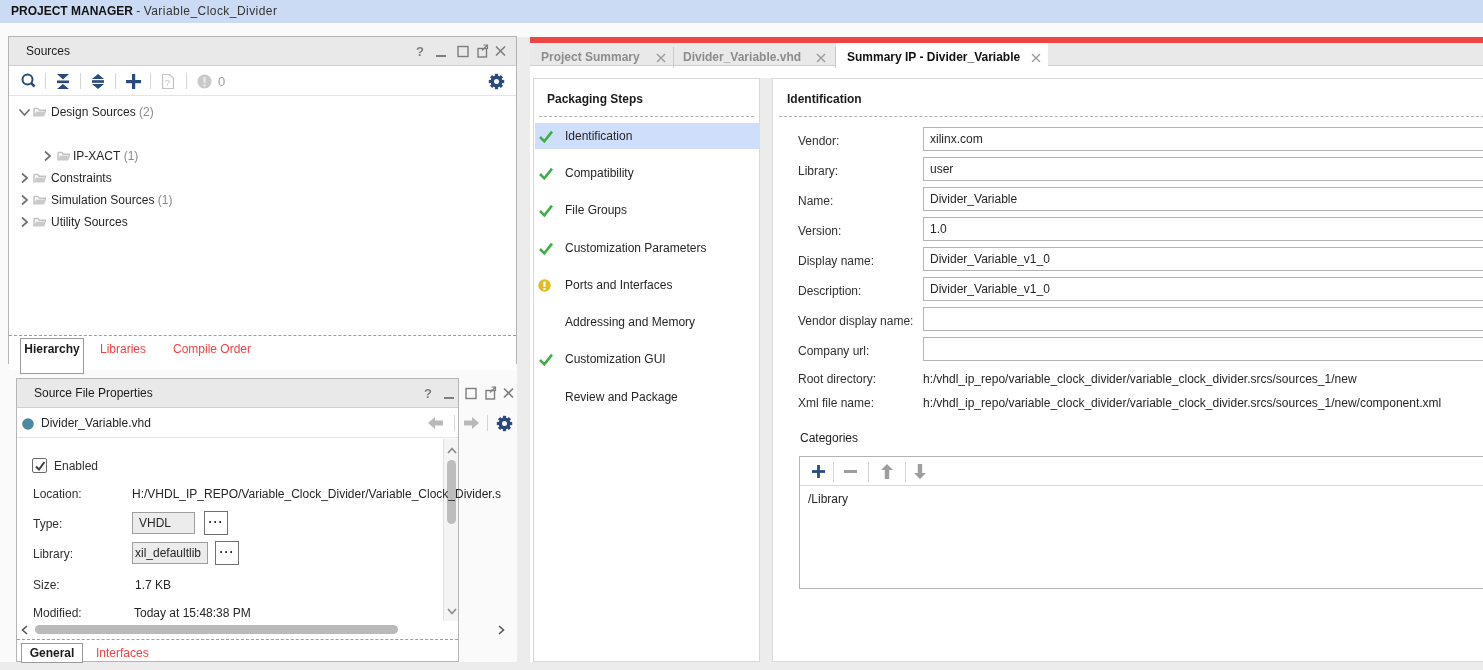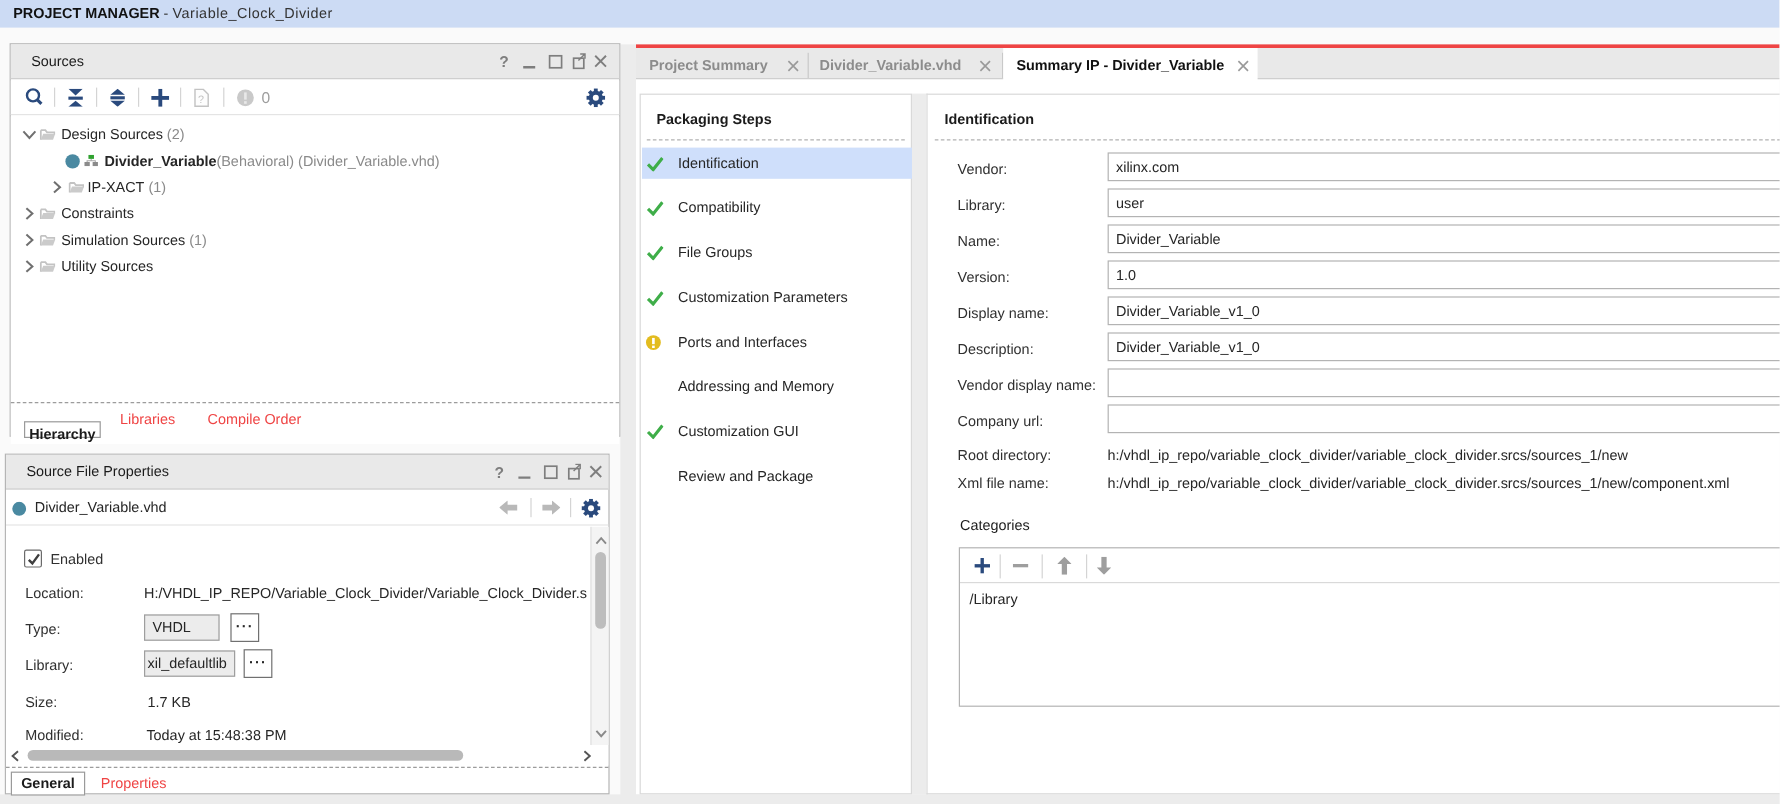--- a/index.html
+++ b/index.html
@@ -111,32 +111,20 @@
       <svg class="abs" style="left:9px;top:6px" width="13" height="11" viewBox="0 0 13 11">
           <polyline points="1.5,2.5 6.5,8 11.5,2.5" fill="none" stroke="#707070" stroke-width="1.7"></polyline>
         </svg>
       <svg class="abs" style="left:24px;top:5px" width="13" height="11" viewBox="0 0 13 11">
           <path d="M1,2.5 h3.8 l1.4,1.8 h6.3 v2" fill="none" stroke="#c3c3c3" stroke-width="1.5"></path>
           <path d="M1,2.5 v8" fill="none" stroke="#c3c3c3" stroke-width="1.5"></path>
           <polygon points="3,5.5 13,5.5 11.2,10.5 1,10.5" fill="#cbcbcb"></polygon>
         </svg>
       <span class="abs" style="left:42px">Design Sources&nbsp;<span class="gray">(2)</span></span>
     </div>
-    <div class="treerow" style="top:26px">
-      <svg class="abs" style="left:45px;top:5px" width="13" height="13" viewBox="0 0 13 13">
-          <circle cx="6.5" cy="6.5" r="6" fill="#4a89a1"></circle>
-        </svg>
-      <svg class="abs" style="left:61px;top:6px" width="12" height="10" viewBox="0 0 12 10">
-          <path d="M6,3.5 v1.5 M2.6,6 v-1 h6.8 v1" stroke="#a8a8a8" stroke-width="0.9" fill="none"></path>
-          <rect x="3.7" y="0" width="4.6" height="3.4" fill="#2fa12f"></rect>
-          <rect x="0.4" y="6" width="4.4" height="3.4" fill="#8b8b8b"></rect>
-          <rect x="7.2" y="6" width="4.4" height="3.4" fill="#8b8b8b"></rect>
-        </svg>
-      <span class="abs" style="left:78px"><b>Divider_Variable</b><span class="gray">(Behavioral) (Divider_Variable.vhd)</span></span>
-    </div>
     <div class="treerow" style="top:48px">
       <svg class="abs" style="left:32px;top:5px" width="12" height="12" viewBox="0 0 12 12">
           <polyline points="4,1.5 9,6 4,10.5" fill="none" stroke="#707070" stroke-width="1.7"></polyline>
         </svg>
       <svg class="abs" style="left:48px;top:5px" width="13" height="11" viewBox="0 0 13 11">
           <path d="M1,2.5 h3.8 l1.4,1.8 h6.3 v2" fill="none" stroke="#c3c3c3" stroke-width="1.5"></path>
           <path d="M1,2.5 v8" fill="none" stroke="#c3c3c3" stroke-width="1.5"></path>
           <polygon points="3,5.5 13,5.5 11.2,10.5 1,10.5" fill="#cbcbcb"></polygon>
         </svg>
       <span class="abs" style="left:64px">IP-XACT&nbsp;<span class="gray">(1)</span></span>
@@ -169,26 +157,26 @@
         </svg>
       <svg class="abs" style="left:24px;top:5px" width="13" height="11" viewBox="0 0 13 11">
           <path d="M1,2.5 h3.8 l1.4,1.8 h6.3 v2" fill="none" stroke="#c3c3c3" stroke-width="1.5"></path>
           <path d="M1,2.5 v8" fill="none" stroke="#c3c3c3" stroke-width="1.5"></path>
           <polygon points="3,5.5 13,5.5 11.2,10.5 1,10.5" fill="#cbcbcb"></polygon>
         </svg>
       <span class="abs" style="left:42px">Utility Sources</span>
     </div>
   </div>
   <div class="dash" style="left:0;right:0;top:298px"></div>
-  <div class="tabbox" style="left:11px;top:314px;width:64px;height:14px;line-height:20px">Hierarchy</div>
+  <div class="tabbox" style="left:11px;top:301px;width:64px;height:36px;line-height:20px">Hierarchy</div>
   <div class="tablbl" style="left:91px;top:301px;height:22px;line-height:22px">Libraries</div>
   <div class="tablbl" style="left:164px;top:301px;height:22px;line-height:22px">Compile Order</div>
 </div>
 
-<div class="panel" id="sfp" style="left:4px;top:378px;width:504px;height:284px">
+<div class="panel" id="sfp" style="left:16px;top:378px;width:443px;height:284px">
   <div class="phead">
     <span class="ptitle">Source File Properties</span>
     <svg class="winbtn" style="left:399px" width="100" height="14" viewBox="0 0 100 14">
       <g stroke="#7e7e7e" fill="none" stroke-width="1.4">
         <text x="8" y="12" stroke="none" fill="#7e7e7e" font-size="13" font-weight="bold" font-family="Liberation Sans">?</text>
         <line x1="28" y1="12" x2="38" y2="12" stroke-width="2"></line>
         <rect x="50" y="2.5" width="10" height="10"></rect>
         <rect x="70" y="4.5" width="8.5" height="8.5"></rect>
           <path d="M74 6.5 l5 -5 M75.5 1 h4 v4" stroke-width="1.2"></path>
         <path d="M88 2.5 l9 9 M97 2.5 l-9 9" stroke-width="1.6"></path>
@@ -259,26 +247,26 @@
     <svg class="abs" style="left:4px;top:4px" width="8" height="10" viewBox="0 0 8 10">
         <polyline points="6,1 1.5,5 6,9" fill="none" stroke="#555" stroke-width="1.6"></polyline>
       </svg>
     <div class="abs" style="left:18px;top:4px;width:363px;height:9px;background:#b9b9b9;border-radius:5px"></div>
     <svg class="abs" style="left:480px;top:4px" width="8" height="10" viewBox="0 0 8 10">
         <polyline points="2,1 6.5,5 2,9" fill="none" stroke="#555" stroke-width="1.6"></polyline>
       </svg>
   </div>
   <div class="dash" style="left:0;right:0;top:260px"></div>
   <div class="tabbox" style="left:4px;top:264px;width:62px;height:20px;line-height:18px">General</div>
-  <div class="tablbl" style="left:79px;top:264px;height:20px;line-height:20px">Properties</div>
+  <div class="tablbl" style="left:79px;top:264px;height:20px;line-height:20px">Interfaces</div>
 </div>
 
 <div class="abs" id="right" style="left:530px;top:37px;width:953px;height:625px;background:#fff">
 
-  <div class="abs" style="left:0;top:0;width:953px;height:29px;background:#e9e9e9;border-top:3px solid #ef4444;border-bottom:1px solid #cfcfcf">
+  <div class="abs" style="left:0;top:0;width:953px;height:29px;background:#e9e9e9;border-top:6px solid #ef4444;border-bottom:1px solid #cfcfcf">
     <span class="etab" style="left:11px">Project Summary</span>
     <svg class="abs" style="left:126px;top:10px" width="10" height="10" viewBox="0 0 10 10">
         <path d="M1 1 l8 8 M9 1 l-8 8" stroke="#9a9a9a" stroke-width="1.4"></path>
       </svg>
     <div class="vsep" style="left:143px;top:4px;height:21px;background:#c9c9c9"></div>
     <span class="etab" style="left:153px">Divider_Variable.vhd</span>
     <svg class="abs" style="left:286px;top:10px" width="10" height="10" viewBox="0 0 10 10">
         <path d="M1 1 l8 8 M9 1 l-8 8" stroke="#9a9a9a" stroke-width="1.4"></path>
       </svg>
     <div class="vsep" style="left:305px;top:4px;height:21px;background:#c9c9c9"></div>

